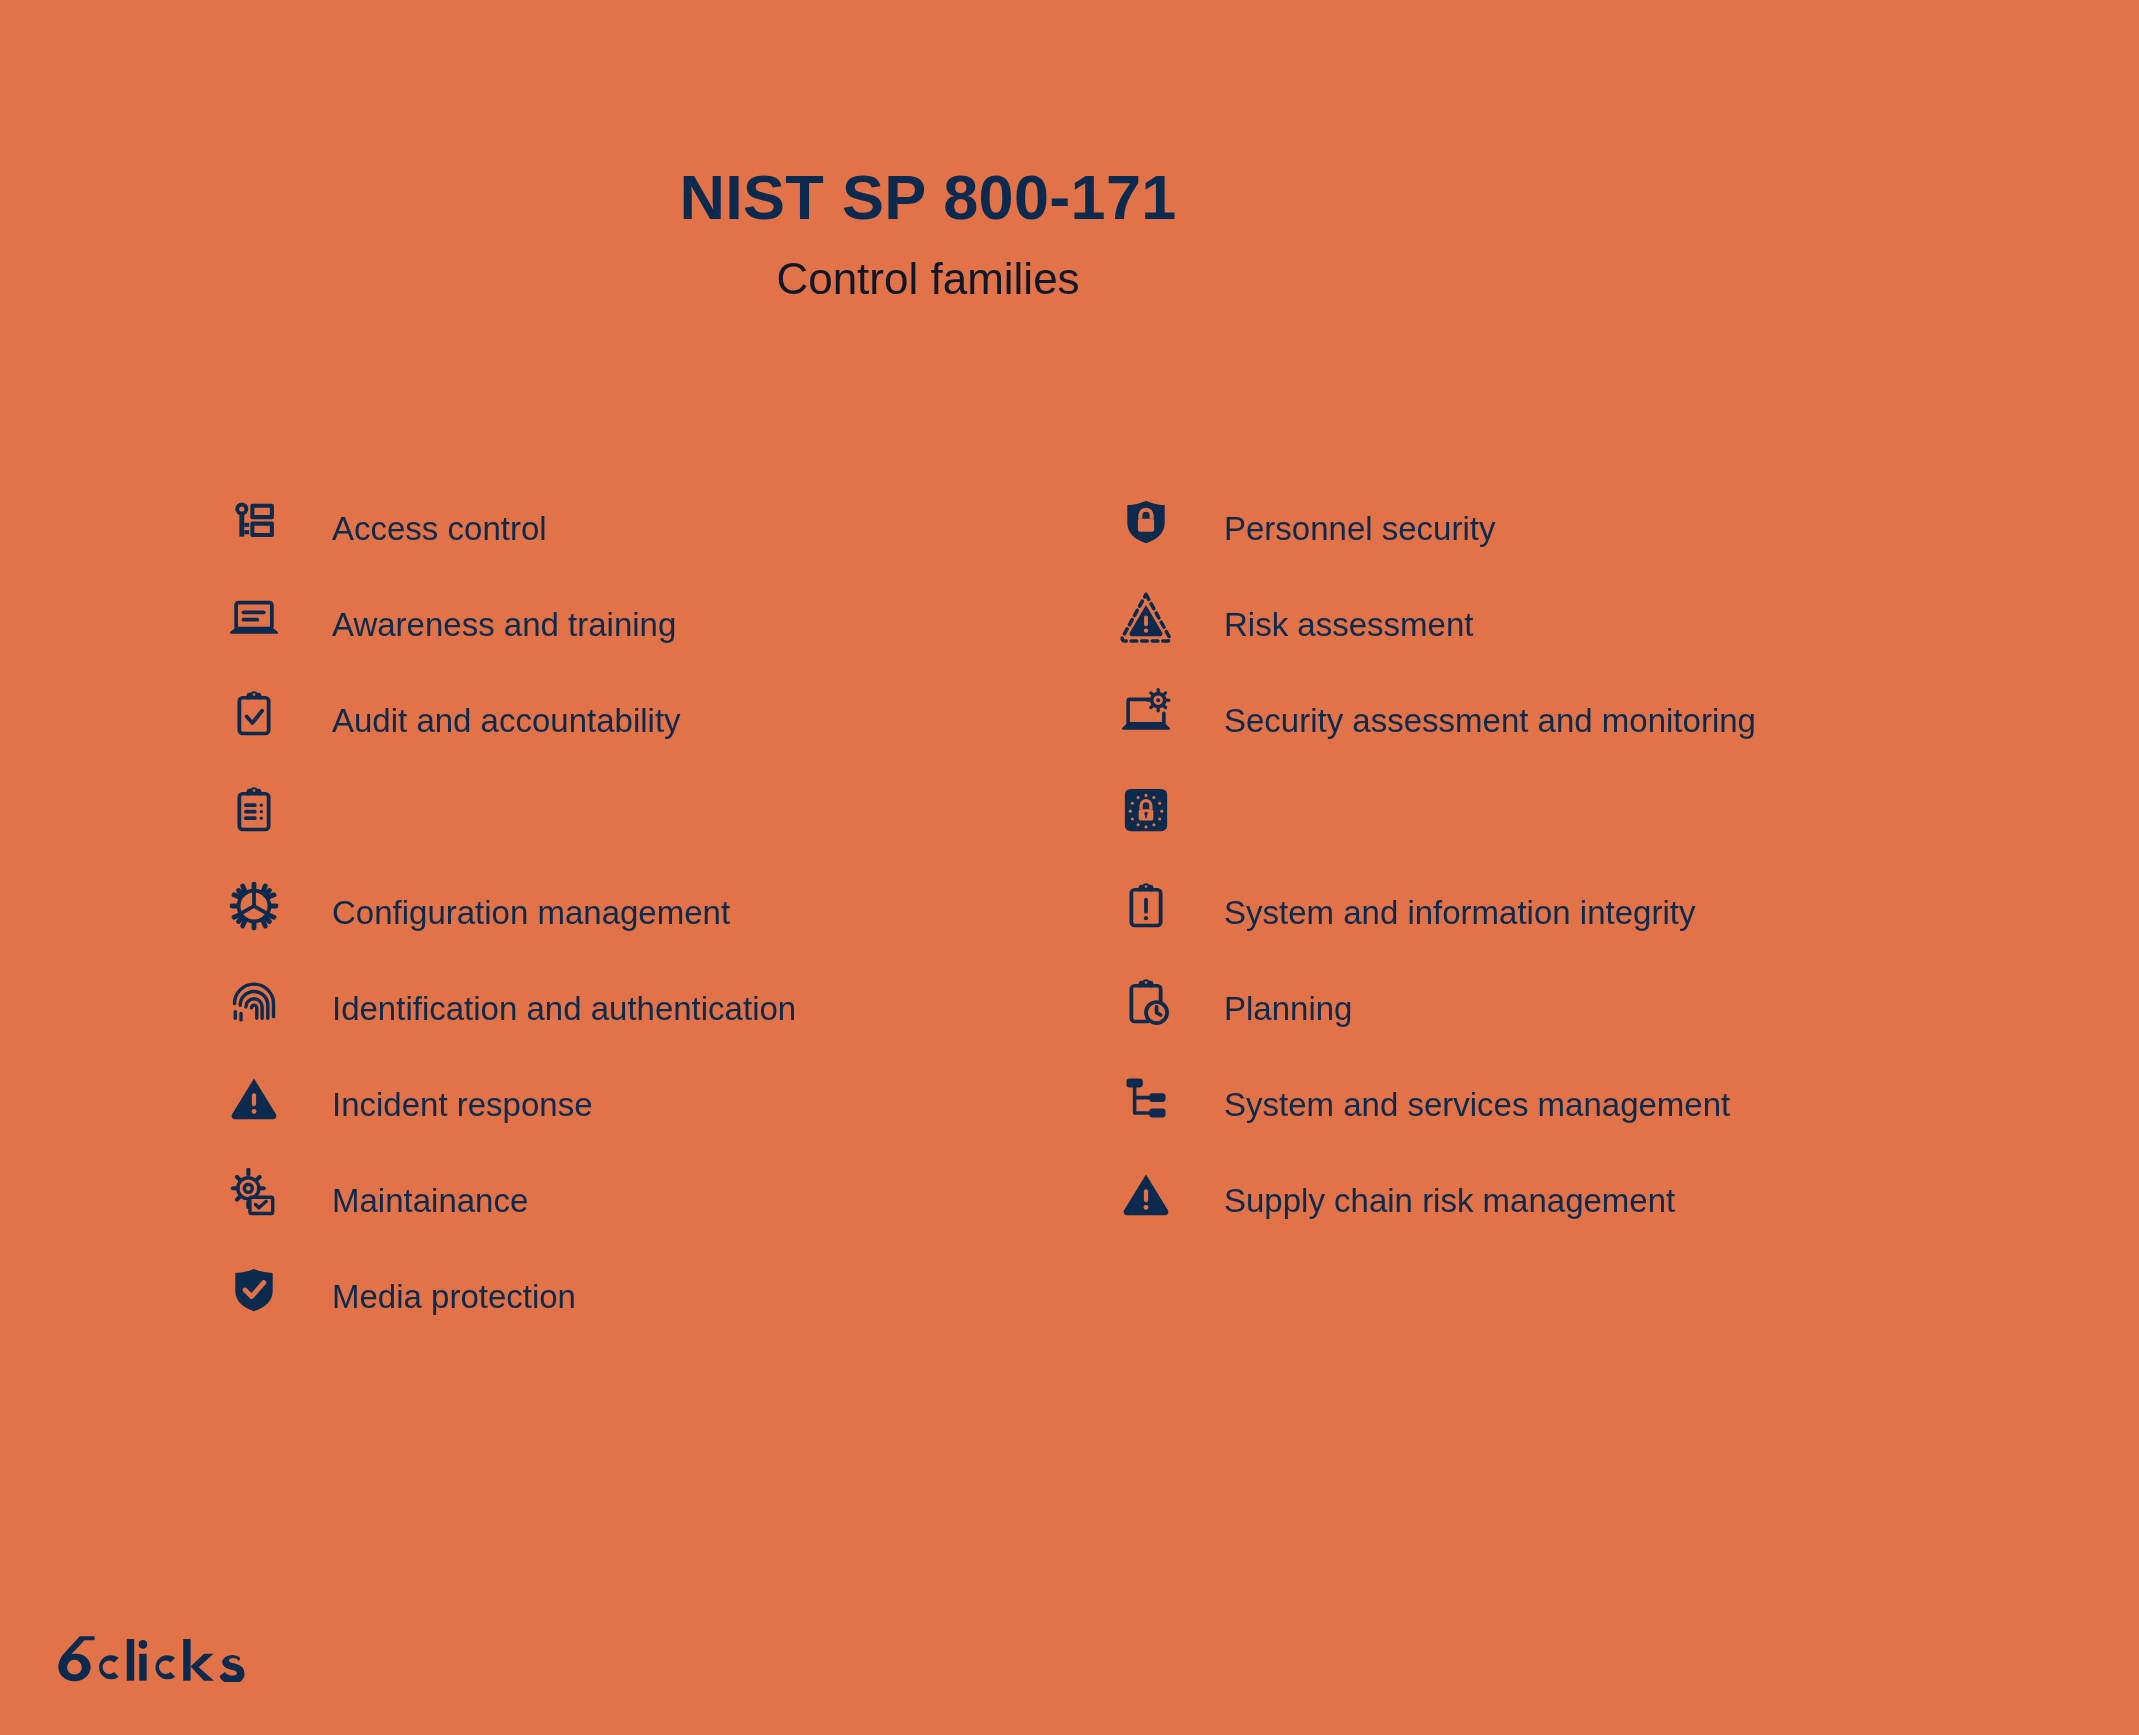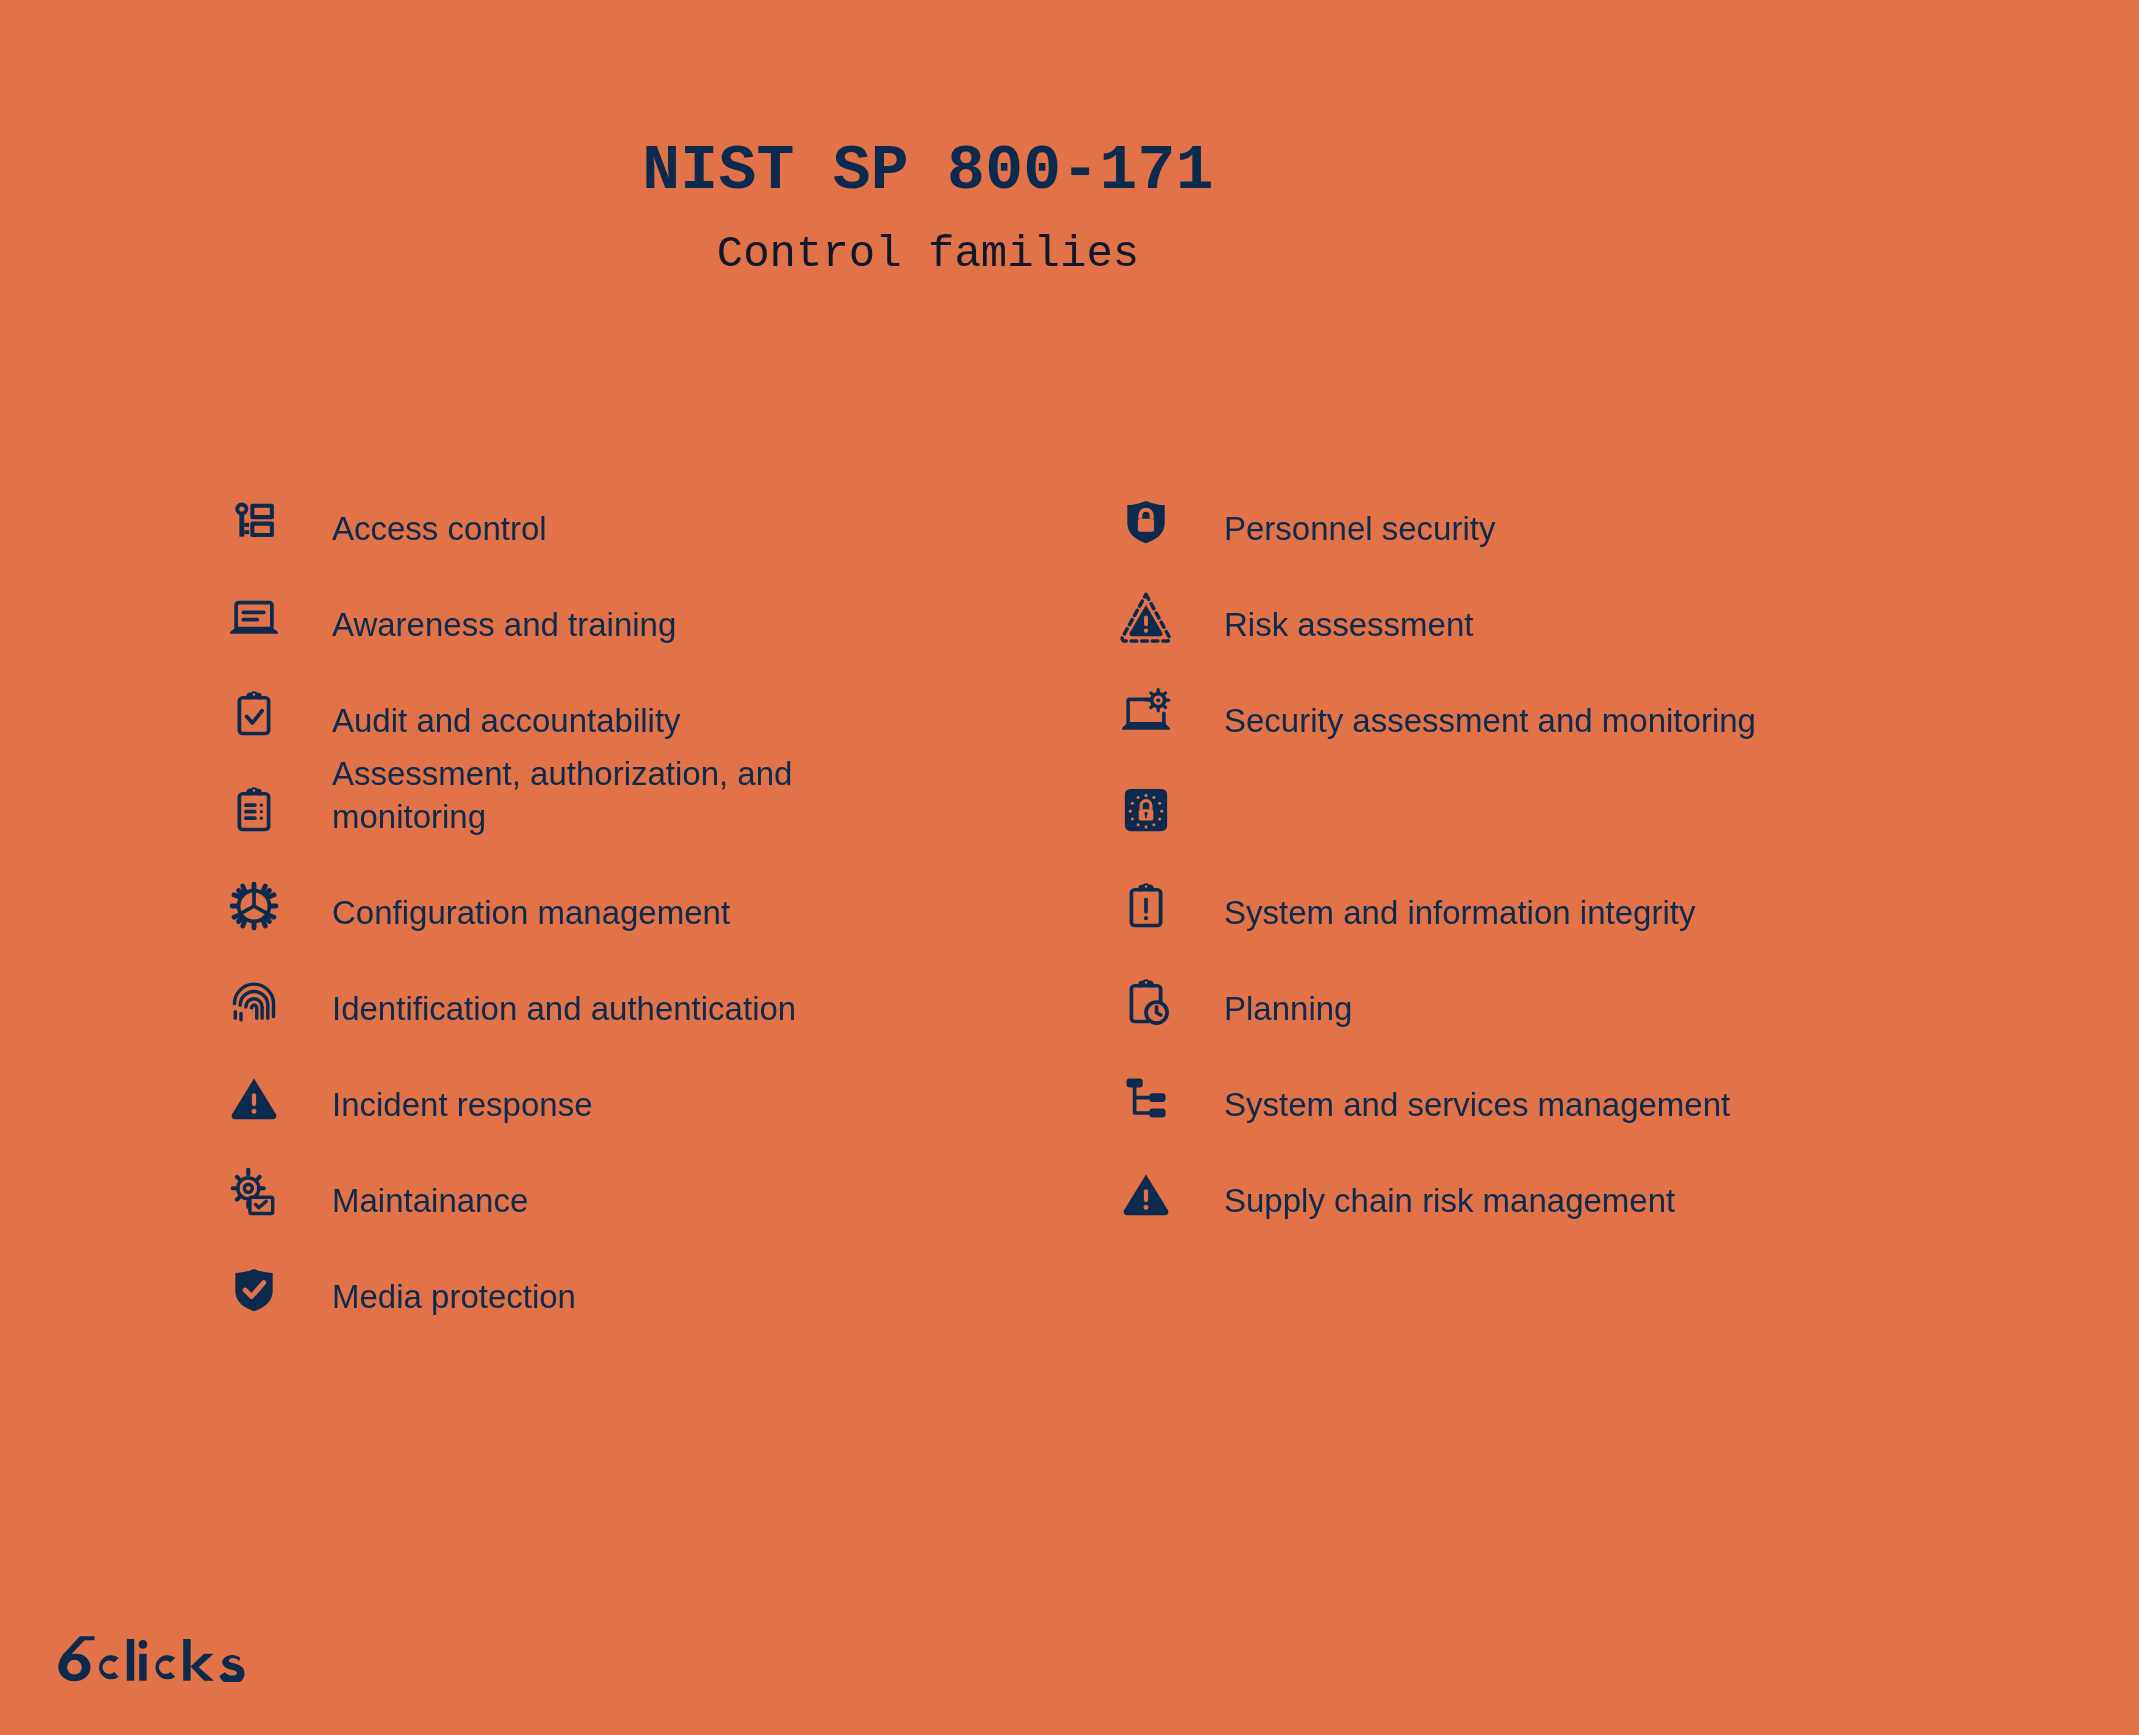--- a/index.html
+++ b/index.html
@@ -18,25 +18,24 @@
   }
   .poster {
     position: relative;
     width: 2140px;
     height: 1736px;
     box-sizing: border-box;
   }
   
   .header {
     position: absolute;
-    top: 138px;
+    top: 163px;
     left: 0;
     width: 1856px;
     text-align: center;
-    font-family: Liberation Mono, monospace;
   }
   .title {
     font-size: 63px;
     font-weight: 700;
     letter-spacing: 0.3px;
     line-height: 1.08;
     color: #0c2a4d;
     margin: 0;
   }
   .subtitle {
@@ -167,22 +166,20 @@
             <circle cx="32" cy="8" r="4" fill="#0c2a4d" stroke="none"></circle>
             <circle cx="32" cy="8" r="1.6" fill="#e27247" stroke="none"></circle>
             <line x1="22" y1="26" x2="33" y2="26"></line>
             <line x1="22" y1="34" x2="33" y2="34"></line>
             <line x1="22" y1="42" x2="33" y2="42"></line>
             <circle cx="41" cy="26" r="2" fill="#0c2a4d" stroke="none"></circle>
             <circle cx="41" cy="34" r="2" fill="#0c2a4d" stroke="none"></circle>
             <circle cx="41" cy="42" r="2" fill="#0c2a4d" stroke="none"></circle>
           </svg>
         </div>
-        <div class="row-label">Assessment, authorization, and
-monitoring</div>
       </div>
 
       <div class="row">
         <div class="icon-cell">
           <svg viewBox="0 0 64 64" fill="none" stroke="#0c2a4d" stroke-width="4.6" stroke-linecap="round" stroke-linejoin="round">
             <g stroke="#0c2a4d" stroke-width="6">
               <line x1="32" y1="5" x2="32" y2="12"></line>
               <line x1="32" y1="52" x2="32" y2="59"></line>
               <line x1="5" y1="32" x2="12" y2="32"></line>
               <line x1="52" y1="32" x2="59" y2="32"></line>

